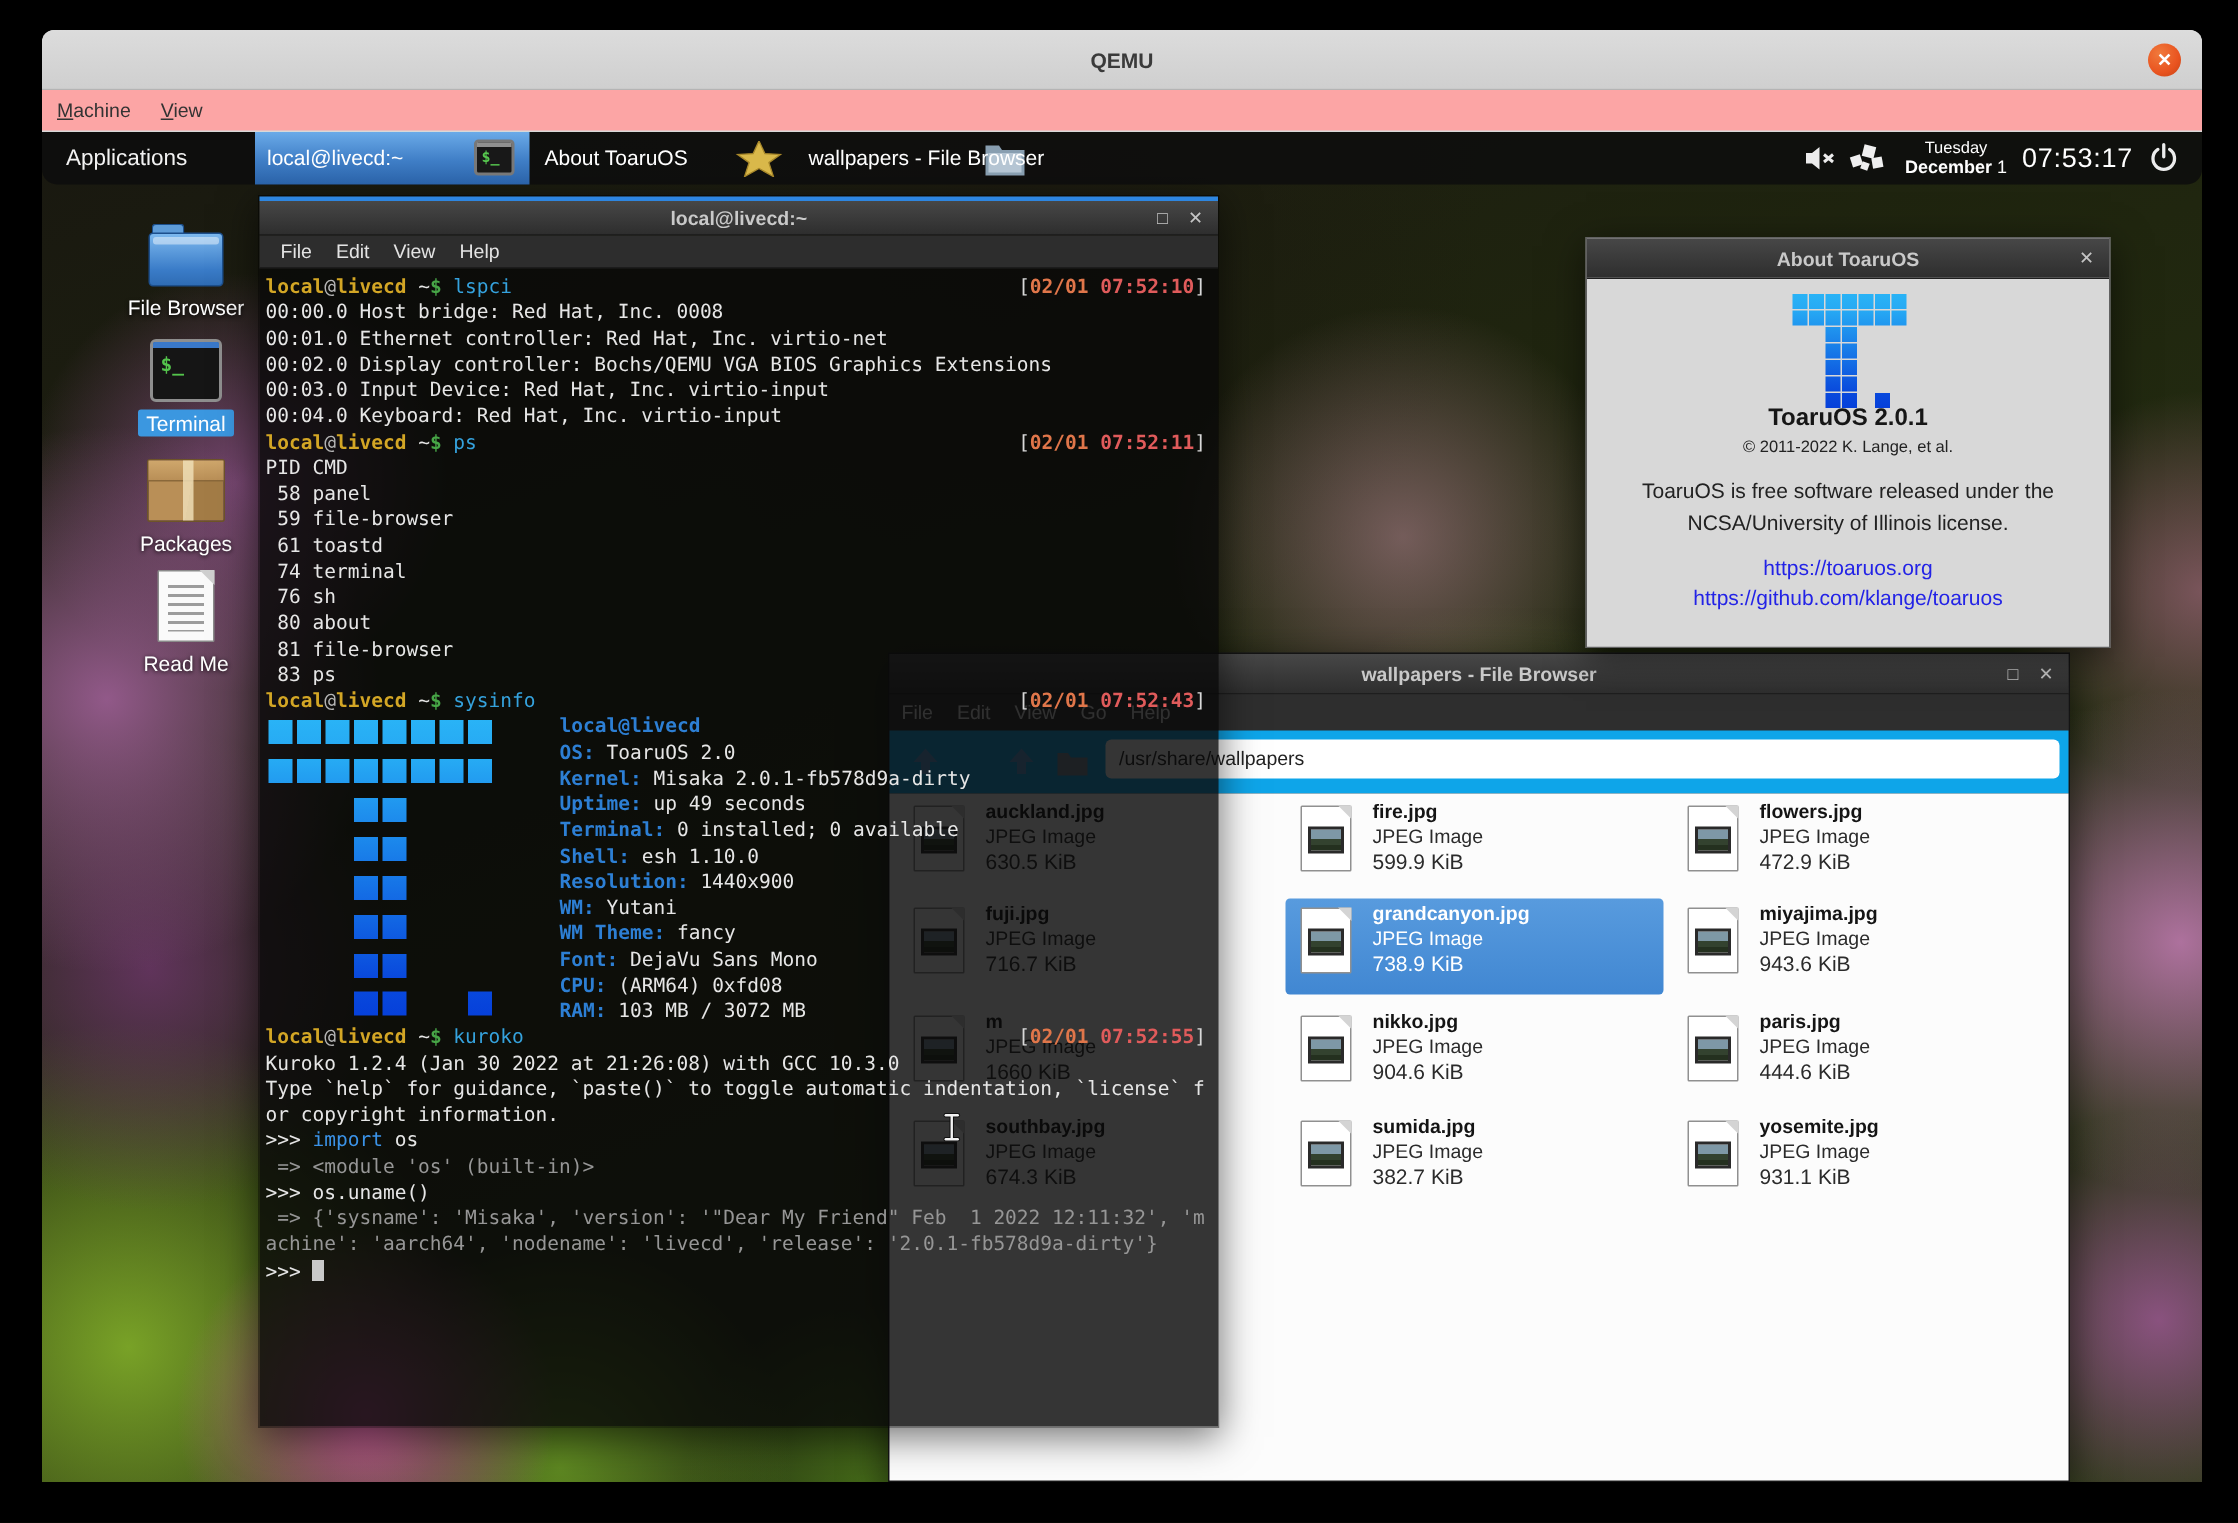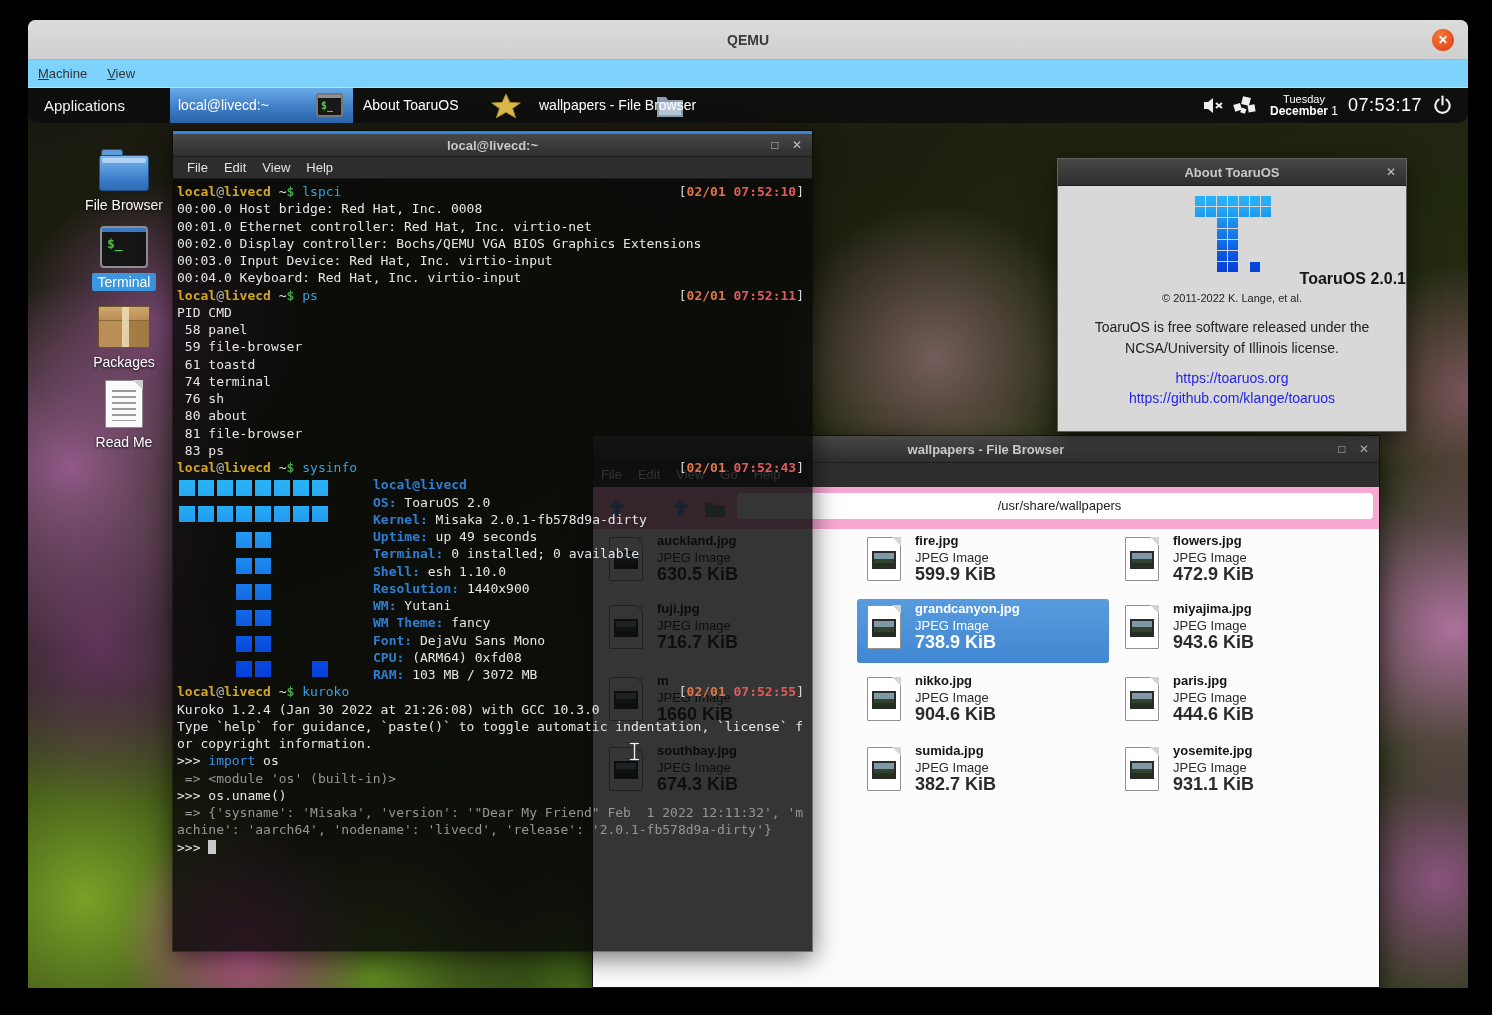--- a/index.html
+++ b/index.html
@@ -4,21 +4,21 @@
 <style>
   * { margin:0; padding:0; box-sizing:border-box; }
   html,body { width:1492px; height:1015px; background:#000; font-family:"Liberation Sans", sans-serif; overflow:hidden; }
   .screen { position:relative; width:1492px; height:1015px; background:#000; }
 
   
   .qemu { position:absolute; left:28px; top:20px; width:1440px; height:968px; border-radius:8px 8px 0 0; background:#d5d5d5; }
   .qemu-titlebar { position:relative; height:40px; background:linear-gradient(#dcdcdc,#cfcfcf); border-bottom:1px solid #b4b4b4; border-radius:8px 8px 0 0; }
   .qemu-title { position:absolute; left:0; right:0; top:0; line-height:40px; text-align:center; font-size:14px; font-weight:bold; color:#3a3a3a; }
   .qemu-close { position:absolute; right:14px; top:9px; width:22px; height:22px; border-radius:50%; background:radial-gradient(circle at 35% 30%, #f07a3c, #e95420 60%, #c74113); color:#fff; font-size:12px; font-weight:bold; text-align:center; line-height:22px; cursor:default; }
-  .qemu-menubar { position:relative; height:28px; background:#7dd3fc; border-bottom:1px solid #d8d8d8; }
+  .qemu-menubar { position:relative; height:28px; background:#fca5a5; border-bottom:1px solid #d8d8d8; }
   .qemu-menu-item { display:inline-block; padding:0 10px; line-height:27px; font-size:13px; color:#333; }
   .qemu-menu-item u { text-decoration:underline; }
 
   
   .vm { position:relative; width:1440px; height:900px; overflow:hidden;
     background-color:#1c2410;
     background-image:
       radial-gradient(circle 180px at 15% 95%, rgba(205,85,160,.85), rgba(205,85,160,0) 70%),
       radial-gradient(circle 260px at 3% 42%, rgba(158,95,150,.9), rgba(158,95,150,0) 70%),
       radial-gradient(circle 200px at 9% 26%, rgba(130,75,125,.85), rgba(130,75,125,0) 70%),
@@ -107,43 +107,43 @@
   .sysinfo-info { position:absolute; left:196px; top:0; }
   .sysinfo-info div { height:17.25px; white-space:pre; }
 
   
   .about-window { left:1029px; top:70px; width:350px; height:274px; z-index:20; background:#d8d8d8; }
   .about-window .twin-titlebar { height:27px; }
   .about-window .twin-title, .about-window .twin-btns { line-height:27px; }
   .about-body { position:absolute; left:0; top:27px; right:0; bottom:0; background:#d8d8d8; }
   .about-logo { position:absolute; left:137px; top:10px; width:77px; height:77px; }
   .about-line { position:absolute; left:0; right:0; text-align:center; }
-  .ab-name { top:84px; font-size:16px; font-weight:bold; color:#161616;text-align:right; }
+  .ab-name { top:84px; font-size:16px; font-weight:bold; color:#161616; }
   .ab-copy { top:106px; font-size:11px; color:#222; }
   .ab-lic1 { top:133px; font-size:14px; color:#222; }
   .ab-lic2 { top:154px; font-size:14px; color:#222; }
   .ab-link1 { top:184px; font-size:14px; }
   .ab-link2 { top:204px; font-size:14px; }
   .about-body a { color:#2323e6; text-decoration:none; }
 
   
   .fb-window { left:564px; top:347px; width:788px; height:553px; z-index:10; background:#2e2e2e; }
   .fb-window .twin-titlebar { height:27px; }
   .fb-window .twin-title, .fb-window .twin-btns { line-height:27px; }
   .fb-menubar { position:absolute; left:0; top:27px; right:0; height:24px; background:#2e2e2e; padding-left:8px; }
   .fb-menubar span { line-height:24px; }
-  .fb-toolbar { position:absolute; left:0; top:51px; right:0; height:42px; background:#f9a8d4;text-align:center; }
+  .fb-toolbar { position:absolute; left:0; top:51px; right:0; height:42px; background:#0ea5e9; }
   .fb-pathbar { position:absolute; left:144px; right:6px; top:6px; height:26px; background:#fff; border-radius:4px; font-size:13px; color:#222; line-height:26px; padding-left:9px; }
   .fb-nav { position:absolute; top:9px; width:24px; height:24px; }
   .fb-content { position:absolute; left:0; top:93px; right:0; bottom:0; background:#fcfcfc; overflow:hidden; }
   .ftile { position:absolute; width:252px; height:64px; border-radius:3px; }
   .ftile.selected { background:linear-gradient(#589bde,#4187d2); }
   .ftile .fname { position:absolute; left:58px; top:1px; font-size:13px; font-weight:bold; color:#141414; line-height:17px; white-space:nowrap; }
   .ftile .ftype { position:absolute; left:58px; top:18px; font-size:13px; color:#2b2b2b; line-height:17px; }
-  .ftile .fsize { position:absolute; left:58px; top:35px; font-size:18px; color:#2b2b2b; line-height:17px;font-weight:bold; }
+  .ftile .fsize { position:absolute; left:58px; top:35px; font-size:14px; color:#2b2b2b; line-height:17px; }
   .ftile.selected .fname, .ftile.selected .ftype, .ftile.selected .fsize { color:#fff; }
   .fpage { position:absolute; left:10px; top:6px; width:34px; height:44px; background:#fff; border:1px solid #909090; border-radius:1px; }
   .fpage::before { content:""; position:absolute; right:-1px; top:-1px; border-style:solid; border-width:0 9px 9px 0; border-color:transparent #d4d4d4 transparent transparent; }
   .fpage .thumb { position:absolute; left:4px; top:13px; width:24px; height:18px; border:2px solid #2a2a2a; background:linear-gradient(#7e98a6 0 45%, #33422f 45% 75%, #24301f 75%); }
 
   .mouse-cursor { position:absolute; z-index:60; }
 </style>
 </head>
 <body>
 

